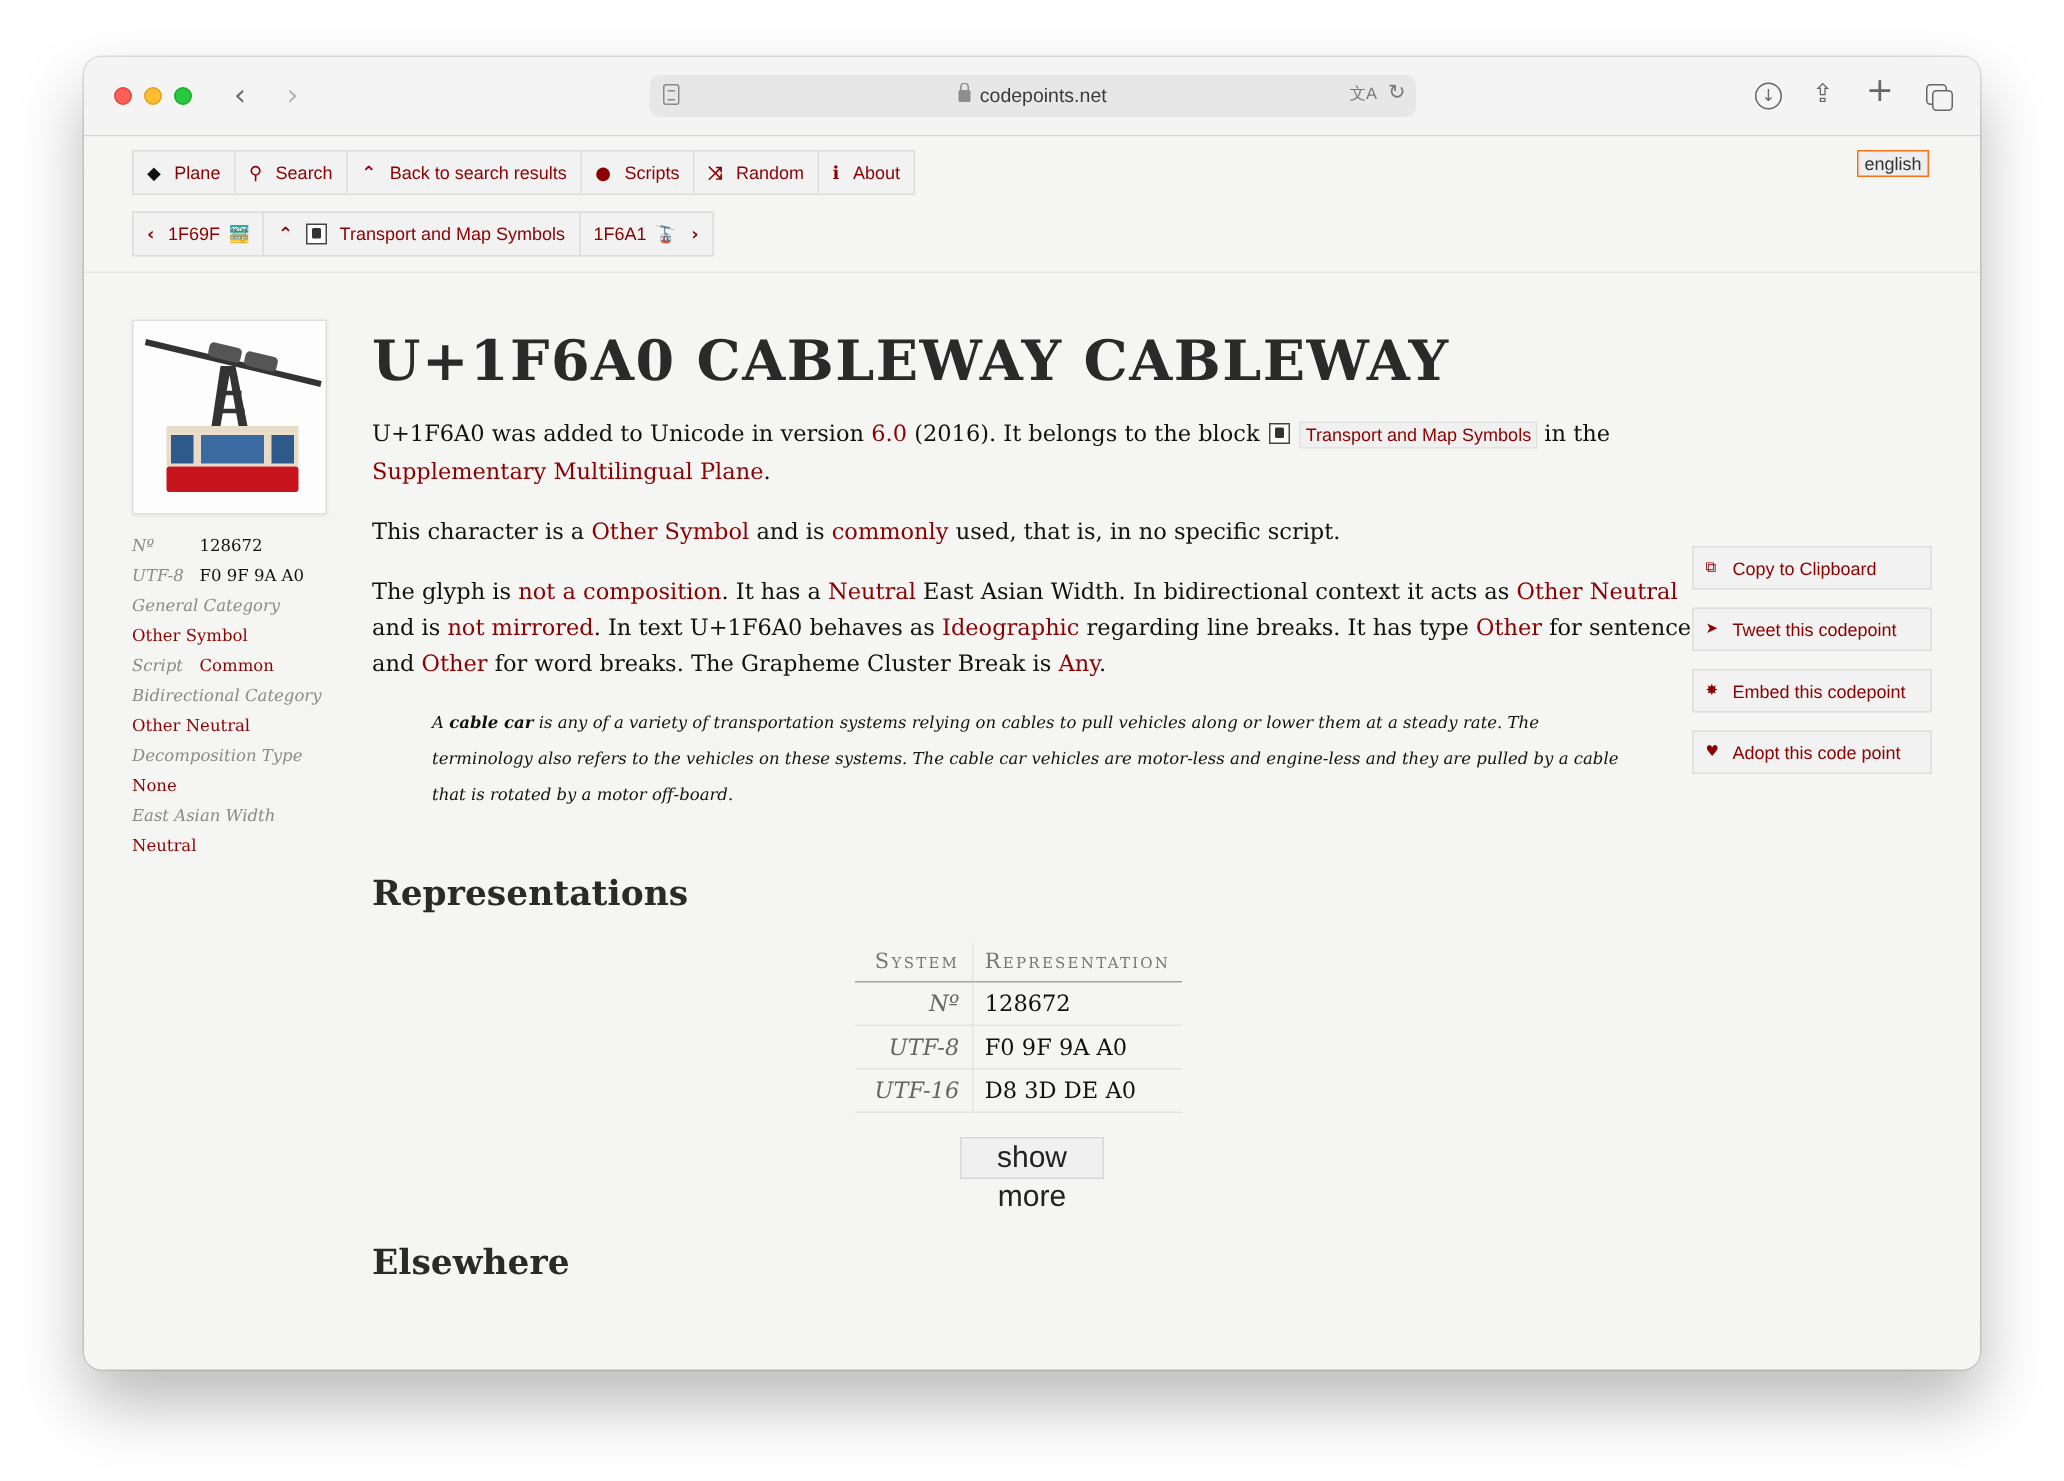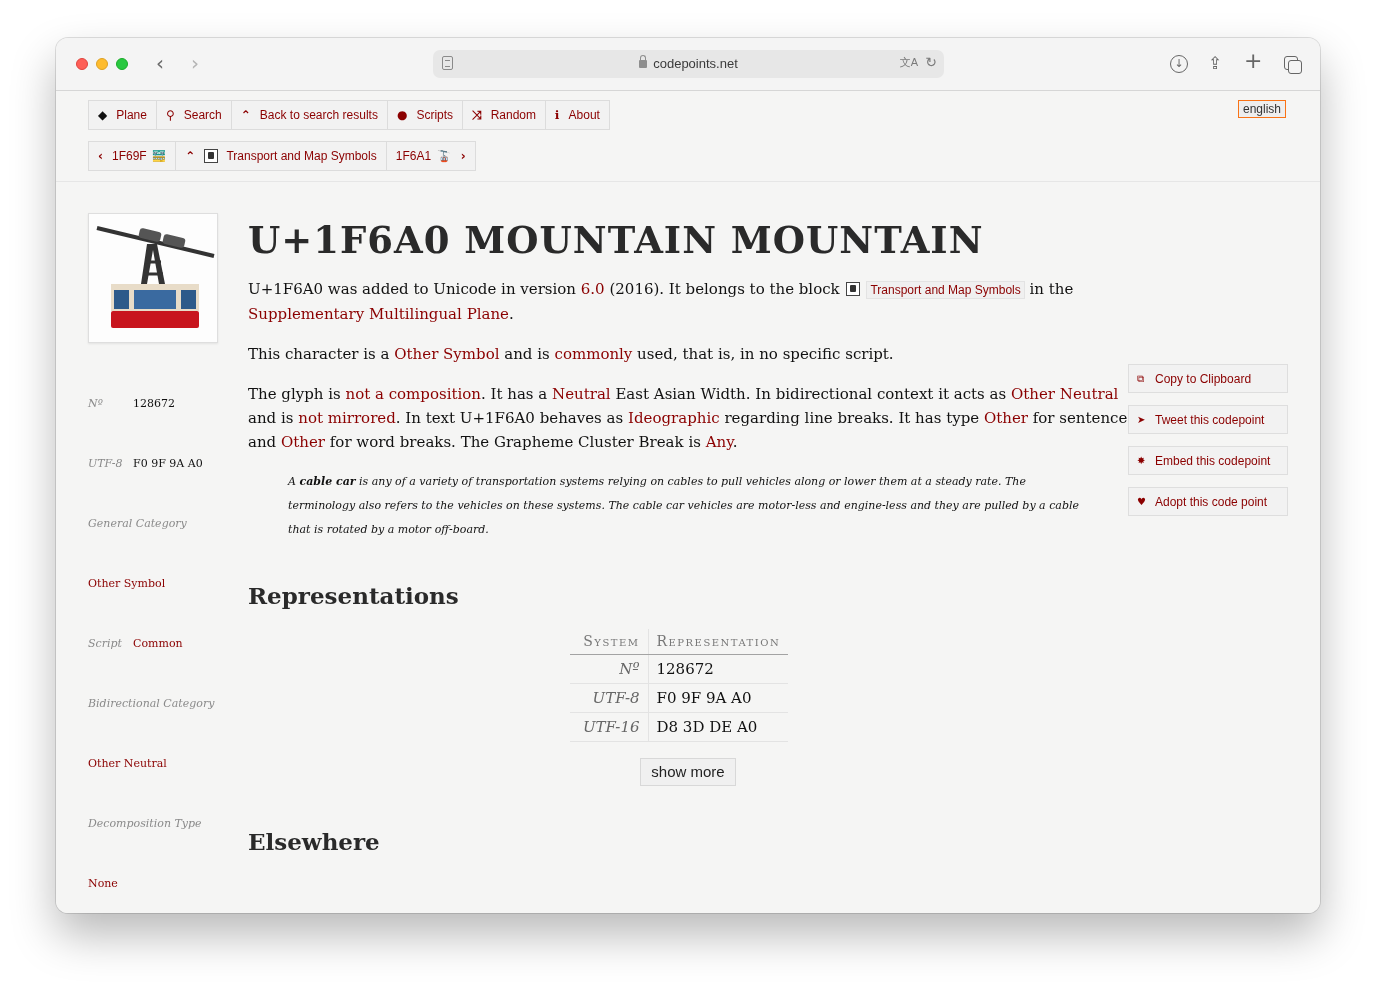--- a/index.html
+++ b/index.html
@@ -64,21 +64,21 @@
   .blockicon { display: inline-block; width: 14px; height: 14px; border: 1px solid #444; margin-right: 8px; position: relative; background: #fff; }
   .blockicon::after { content: ""; position: absolute; left: 3px; top: 2px; width: 6px; height: 7px; background: #333; border-radius: 1px; }
   .divider { position: absolute; left: 0; top: 90px; width: 100%; height: 1px; background: #e6e6e6; }
 
   
   .thumb {
     position: absolute; left: 32px; top: 122px; width: 130px; height: 130px;
     background: #fdfdfd; border: 1px solid #dedede; box-shadow: 0 1px 2px rgba(0,0,0,0.08);
   }
   .props { position: absolute; left: 32px; top: 263px; width: 140px; font-family: "DejaVu Serif", serif; font-size: 11px; }
-  .prop-row { height: 20px; line-height: 20px; white-space: nowrap; margin-top: 40px; }
+  .prop-row { height: 20px; line-height: 20px; white-space: nowrap; }
   .prop-lbl { color: #8a8a8a; font-style: italic; }
   .prop-val { color: #111; }
   .prop-link { color: #8b0000; }
   .prop-inline .prop-lbl { display: inline-block; width: 45px; }
 
   
   .main { position: absolute; left: 192px; top: 120px; width: 880px; font-family: "DejaVu Serif", serif; color: #222; }
   h1.title { font-size: 37px; font-weight: bold; color: #2a2a2a; letter-spacing: 1px; height: 58px; line-height: 58px; font-family: "DejaVu Serif", serif; }
   .para { font-size: 15px; line-height: 24px; margin-top: 16px; color: #111; }
   .para a, .lnk { color: #8b0000; text-decoration: none; }
@@ -86,21 +86,21 @@
   .quote { margin-left: 40px; width: 805px; font-style: italic; font-size: 11px; line-height: 24px; margin-top: 16px; color: #111; }
   h2.section { font-size: 23px; font-weight: bold; color: #2a2a2a; margin-top: 40px; font-family: "DejaVu Serif", serif; }
 
   table.repr { margin: 20px 0 0 322px; border-collapse: collapse; font-size: 15px; }
   table.repr th { font-variant: small-caps; font-weight: normal; color: #777; letter-spacing: 1.5px; font-size: 14px; padding: 4px 8px 5px; border-bottom: 1px solid #a3a3a3; text-align: left; }
   table.repr th:first-child { text-align: right; border-right: 1px solid #e3e3e3; }
   table.repr td { padding: 4px 8px; height: 29px; border-bottom: 1px solid #e3e3e3; color: #111; }
   table.repr td.sys { text-align: right; font-style: italic; color: #666; border-right: 1px solid #e3e3e3; width: 78px; }
   .showmore {
     display: block; margin: 16px 0 0 392px; width: 96px; height: 28px; font-family: "Liberation Sans", sans-serif;
-    font-size: 15px; color: #222; background: #f0f0f0; border: 1px solid #d8d8d8; text-align: center; line-height: 26px;
+    font-size: 20px; color: #222; background: #f0f0f0; border: 1px solid #d8d8d8; text-align: center; line-height: 26px;
   }
 
   
   .actions { position: absolute; left: 1072px; top: 273px; width: 160px; }
   .abtn {
     height: 29px; margin-bottom: 12px; border: 1px solid #dedede; background: #f2f2f2;
     font-size: 12px; color: #8b0000; display: flex; align-items: center; padding-left: 8px;
   }
   .abtn .ic { width: 18px; font-size: 10px; font-family: "DejaVu Sans", sans-serif; }
 </style>
@@ -199,21 +199,21 @@
       <div class="prop-row prop-inline"><span class="prop-lbl">Script</span><a class="prop-link">Common</a></div>
       <div class="prop-row"><span class="prop-lbl">Bidirectional Category</span></div>
       <div class="prop-row"><a class="prop-link">Other Neutral</a></div>
       <div class="prop-row"><span class="prop-lbl">Decomposition Type</span></div>
       <div class="prop-row"><a class="prop-link">None</a></div>
       <div class="prop-row"><span class="prop-lbl">East Asian Width</span></div>
       <div class="prop-row"><a class="prop-link">Neutral</a></div>
     </div>
 
     <div class="main">
-      <h1 class="title">U+1F6A0 MOUNTAIN MOUNTAIN</h1>
+      <h1 class="title">U+1F6A0 CABLEWAY CABLEWAY</h1>
 
       <p class="para" style="margin-top:8px"><span>U+1F6A0 was added to Unicode in version </span><a class="lnk">6.0</a><span> (2016). It belongs to the block </span><span class="blockicon" style="margin:0 6px 0 2px;vertical-align:-2px"></span><a class="inline-block-link">Transport and Map Symbols</a><span> in the </span><br><a class="lnk">Supplementary Multilingual Plane</a><span>.</span></p>
 
       <p class="para"><span>This character is a </span><a class="lnk">Other Symbol</a><span> and is </span><a class="lnk">commonly</a><span> used, that is, in no specific script.</span></p>
 
       <p class="para"><span>The glyph is </span><a class="lnk">not a composition</a><span>. It has a </span><a class="lnk">Neutral</a><span> East Asian Width. In bidirectional context it acts as </span><a class="lnk">Other Neutral</a><span> and is </span><a class="lnk">not mirrored</a><span>. In text U+1F6A0 behaves as </span><a class="lnk">Ideographic</a><span> regarding line breaks. It has type </span><a class="lnk">Other</a><span> for sentence and </span><a class="lnk">Other</a><span> for word breaks. The Grapheme Cluster Break is </span><a class="lnk">Any</a><span>.</span></p>
 
 
       <blockquote class="quote"><span>A </span><b>cable car</b><span> is any of a variety of transportation systems relying on cables to pull vehicles along or lower them at a steady rate. The terminology also refers to the vehicles on these systems. The cable car vehicles are motor-less and engine-less and they are pulled by a cable that is rotated by a motor off-board.</span></blockquote>
 

